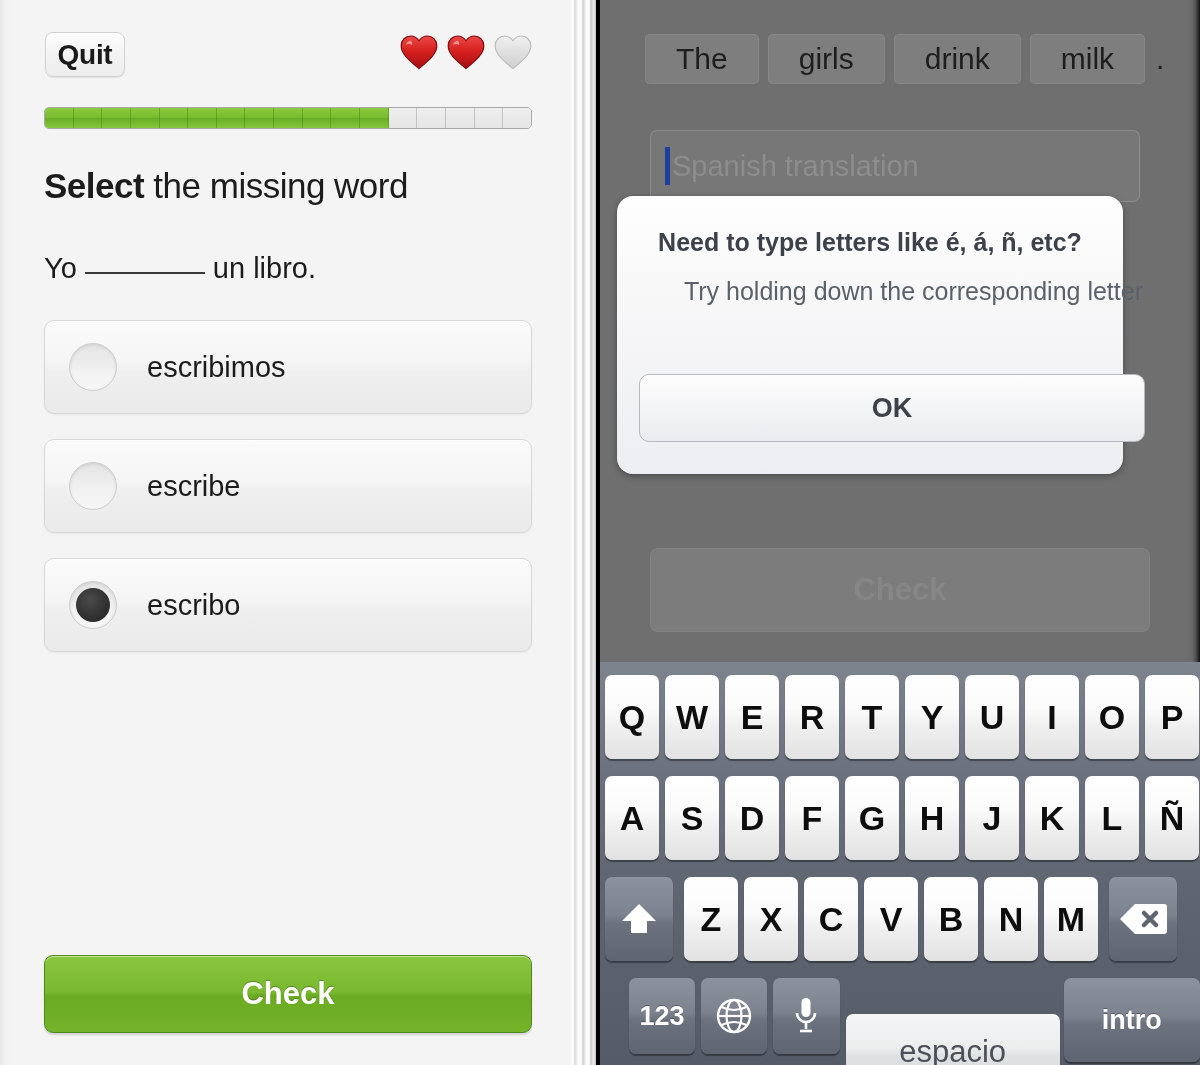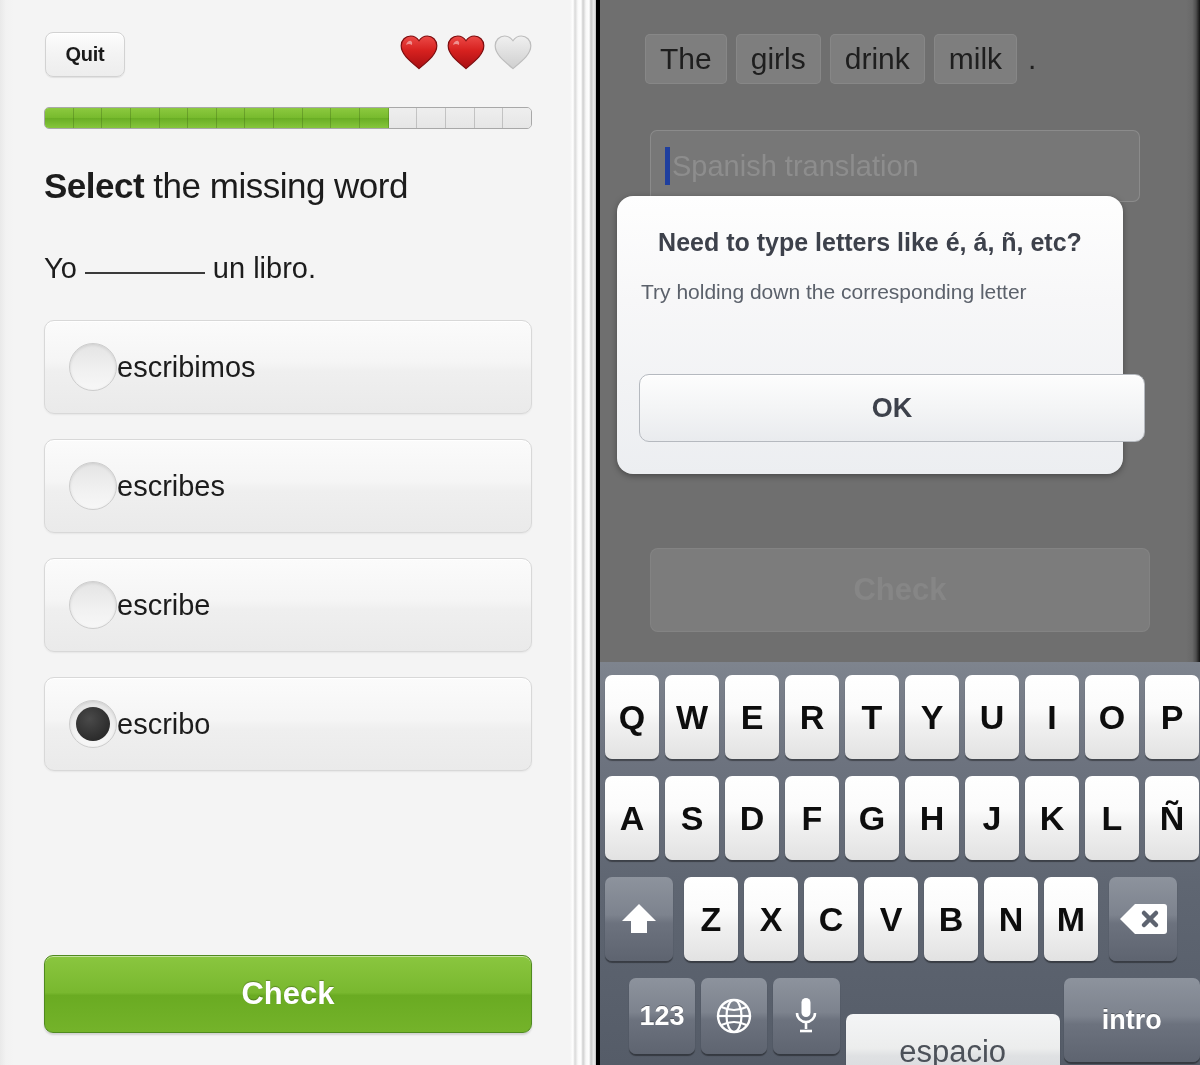--- a/index.html
+++ b/index.html
@@ -28,21 +28,21 @@
     position:absolute; left:596px; top:0; width:4px; height:1065px; background:#000;
   }
 
   .quit-btn {
     position: absolute; left: 45px; top: 32px; width: 80px; height: 45px;
     border-radius: 8px;
     background: linear-gradient(to bottom, #fdfdfd 0%, #f3f3f3 50%, #ededed 100%);
     border: 1px solid #d2d2d2;
     box-shadow: 0 1px 1px rgba(0,0,0,0.08), inset 0 1px 0 #fff;
     display: flex; align-items: center; justify-content: center;
-    font-size: 20px; font-weight: bold; color: #1a1a1a; letter-spacing: -0.3px;
+    font-size: 28px; font-weight: bold; color: #1a1a1a; letter-spacing: -0.3px;
     cursor: pointer;
   }
 
   .hearts { position: absolute; right: 38px; top: 34px; display: flex; gap: 9px; }
   .heart { width: 38px; height: 36px; }
 
   .progress-bar {
     position: absolute; left: 44px; top: 107px; width: 488px; height: 22px;
     border: 1px solid #a8a8a8; border-radius: 5px;
     background: #ebebeb; overflow: hidden; display: flex;
@@ -82,21 +82,21 @@
   .radio {
     width: 48px; height: 48px; border-radius: 50%; margin-left: 24px;
     background: linear-gradient(to bottom, #e4e4e4 0%, #f1f1f1 60%, #f7f7f7 100%);
     border: 1px solid #cdcdcd;
     box-shadow: inset 0 1px 3px rgba(0,0,0,0.10);
     display: flex; align-items: center; justify-content: center; flex: 0 0 auto;
   }
   .radio .dot { width: 0; height: 0; border-radius: 50%; background: #333; }
   .radio.sel .dot { width: 34px; height: 34px;
     background: radial-gradient(circle at 40% 35%, #4a4a4a, #2c2c2c 70%); }
-  .option .label { font-size: 29px; color: #1c1c1c; }
+  .option .label { margin-left: 30px; font-size: 29px; color: #1c1c1c; }
 
   .check-btn {
     position: absolute; left: 44px; top: 955px; width: 488px; height: 78px;
     border-radius: 9px; border: 1px solid #4f8a1f;
     background: linear-gradient(to bottom, #8ac63f 0%, #79b82f 48%, #6aab22 52%, #74b32a 100%);
     box-shadow: 0 2px 2px rgba(0,0,0,0.14), inset 0 1px 0 rgba(255,255,255,0.5);
     display: flex; align-items: center; justify-content: center;
     font-size: 31px; font-weight: bold; color: #ffffff;
     text-shadow: 0 -1px 1px rgba(0,0,0,0.28); cursor: pointer;
   }
@@ -114,21 +114,21 @@
 
   #dimmed-app {
     position: absolute; left: 0; top: 0; width: 600px; height: 662px;
     background: #6f6f6f;
   }
   .word-chips {
     position: absolute; left: 45px; top: 34px; display: flex; align-items: center; gap: 9px;
   }
   .chip {
     background: rgba(255,255,255,0.11); border: 1px solid rgba(255,255,255,0.07);
-    border-radius: 5px; padding: 7px 14px; font-size: 30px; color: #1e1e1e;
+    border-radius: 5px; padding: 7px 30px; font-size: 30px; color: #1e1e1e;
   }
   .period { font-size: 30px; color: #1e1e1e; margin-left: 2px; }
 
   .translate-input {
     position: absolute; left: 50px; top: 130px; width: 490px; height: 72px;
     background: rgba(255,255,255,0.06); border: 1px solid rgba(255,255,255,0.15);
     border-radius: 7px; display: flex; align-items: center; padding-left: 14px;
   }
   .caret { width: 5px; height: 38px; background: #1f3f9e; margin-right: 2px; }
   .placeholder { font-size: 29px; color: #8d8d8d; }
@@ -147,22 +147,22 @@
     border-radius: 16px;
     background: linear-gradient(to bottom, #fefefe 0%, #f7f7f8 38%, #eceef1 100%);
     box-shadow: 0 2px 6px rgba(0,0,0,0.35);
     z-index: 30;
   }
   #alert-title {
     position: absolute; left: 0; top: 32px; width: 100%; text-align: center;
     font-size: 25px; font-weight: bold; color: #3d414b;
   }
   #alert-body {
-    position: absolute; left: 24px; top: 78px; width: 502px; text-align: left;
-    font-size: 21px; line-height: 35px; color: #5b616b;
+    position: absolute; left: 24px; top: 78px; width: 502px; text-align: right;
+    font-size: 25px; line-height: 35px; color: #5b616b;
   }
   #alert-ok {
     position: absolute; left: 22px; top: 178px; width: 506px; height: 68px;
     border-radius: 10px; border: 1px solid #b5b9bf;
     background: linear-gradient(to bottom, #fdfdfd 0%, #f4f5f6 48%, #e9ebee 100%);
     box-shadow: inset 0 1px 0 #fff;
     display: flex; align-items: center; justify-content: center;
     font-size: 27px; font-weight: bold; color: #3d414b; cursor: pointer;
   }
 
@@ -262,26 +262,20 @@
         <div class="option">
           <div class="radio">
             <div class="dot"></div>
           </div>
           <div class="label">escribimos</div>
         </div>
         <div class="option">
           <div class="radio">
             <div class="dot"></div>
           </div>
-          <div class="label">escribes</div>
-        </div>
-        <div class="option">
-          <div class="radio">
-            <div class="dot"></div>
-          </div>
           <div class="label">escribe</div>
         </div>
         <div class="option">
           <div class="radio sel">
             <div class="dot"></div>
           </div>
           <div class="label">escribo</div>
         </div>
       </div>
 

